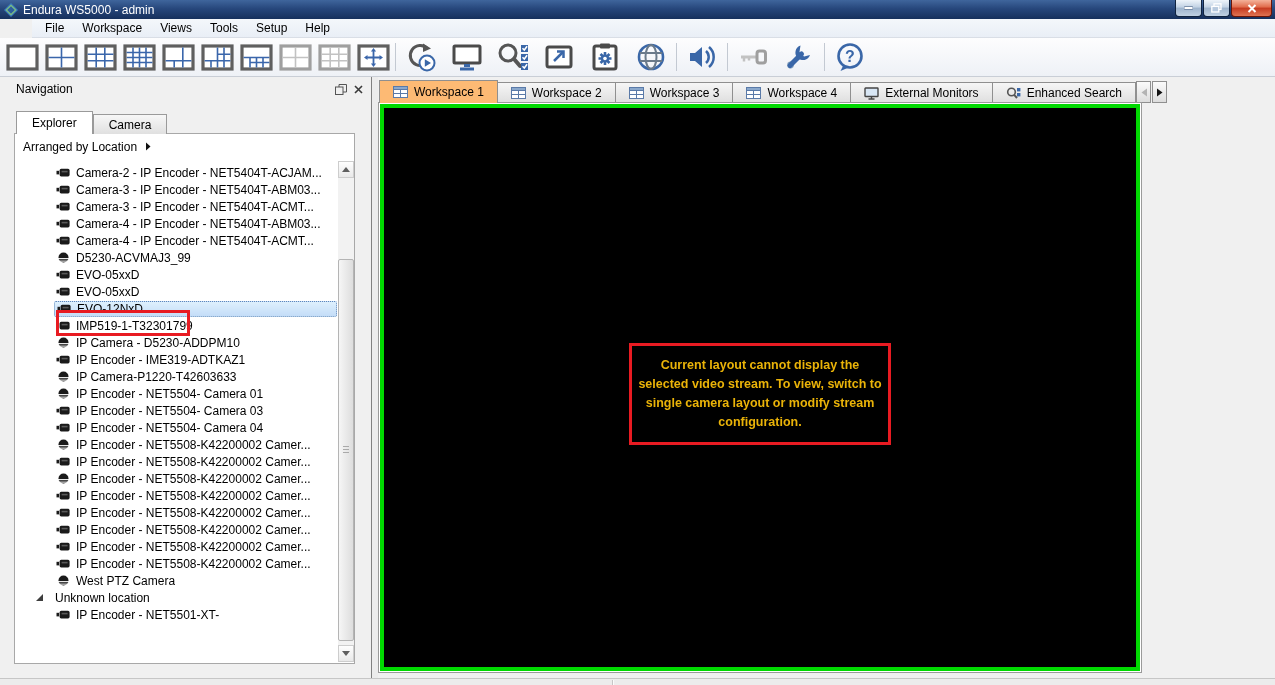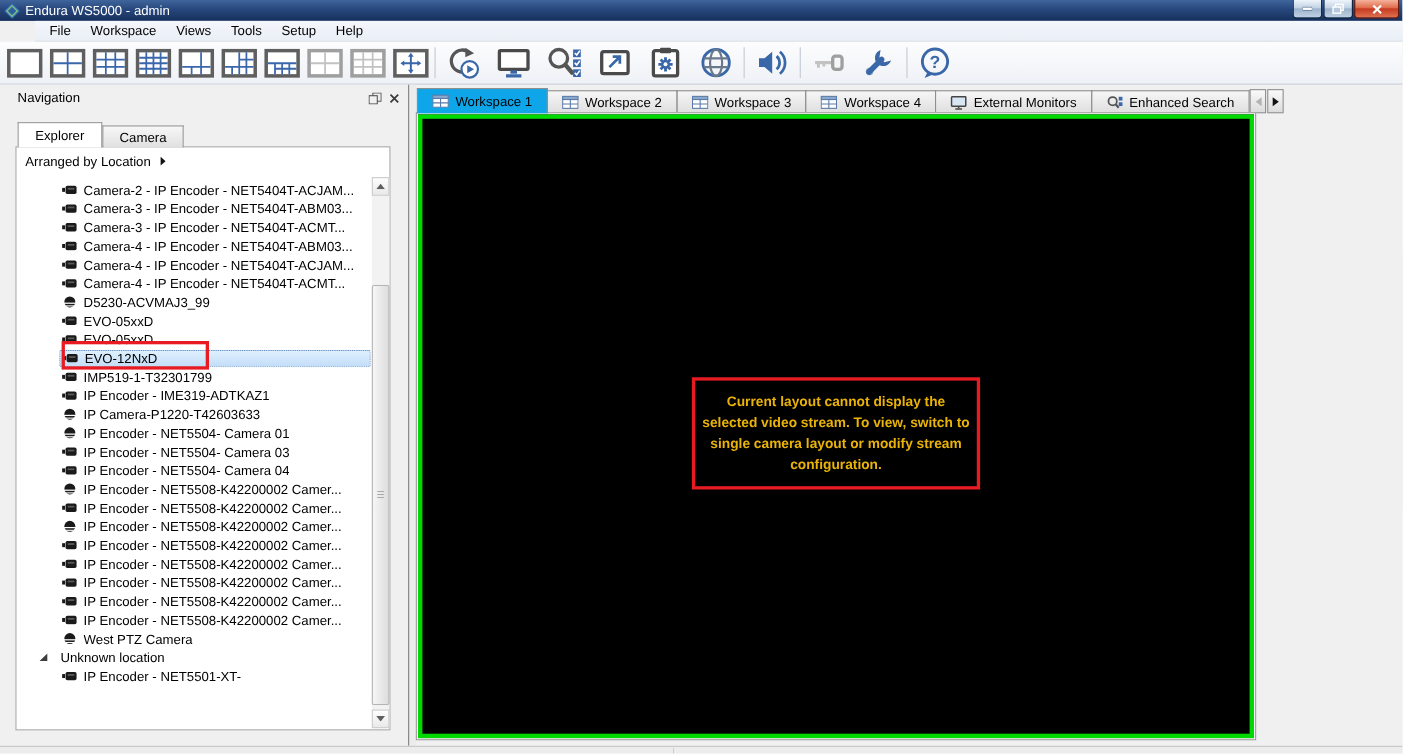--- a/index.html
+++ b/index.html
@@ -64,21 +64,21 @@
   .thumb::after { content:""; position:absolute; left:4px; right:4px; top:50%; margin-top:-4px; height:7px;
     background:repeating-linear-gradient(#a9a9a9 0 1px, transparent 1px 3px); }
   .splitter { position:absolute; left:371px; top:77px; width:7px; height:601px;
     background:#ececec; border-left:1px solid #808080; }
   
   .ws-tab-strip { position:absolute; left:379px; top:80px; height:23px; display:flex; align-items:flex-end; }
   .ws-tabs { display:flex; align-items:flex-end; }
   .ws-tab { height:21px; padding:0 13px; display:flex; align-items:center; gap:6px;
     background:linear-gradient(#f6f6f6,#dedede); border:1px solid #8f8f8f; border-bottom:none;
     margin-right:-1px; position:relative; }
-  .ws-tab.active { height:23px; background:#0ea5e9; z-index:3; }
+  .ws-tab.active { height:23px; background:#fdba74; z-index:3; }
   .ws-tab-icon { display:flex; }
   .tab-scroll { width:15px; height:22px; border:1px solid #8f8f8f; background:linear-gradient(#fafafa,#dcdcdc);
     display:flex; align-items:center; justify-content:center; margin-left:1px; }
   
   .video-area { position:absolute; left:378px; top:102px; width:764px; height:571px;
     background:#fff; border:1px solid #9a9a9a; }
   .video-pane { position:absolute; left:1px; top:1px; right:1px; bottom:1px;
     background:#000; border:4px solid #00d900; }
   .stream-msg { position:absolute; left:50%; top:235px; transform:translateX(-50%);
     width:262px; border:3px solid #e81b22; padding:10px 2px;
@@ -378,32 +378,20 @@
           </div>
           <div class="tree-row">
             <span class="hl">
               <span class="tree-icon">
                 <svg width="14" height="9" viewBox="0 0 14 9">
                   <rect x="0.5" y="2.8" width="2.6" height="3.6" fill="#1a1a1a"></rect>
                   <rect x="3.6" y="0.8" width="10" height="7.6" rx="1.6" fill="#1a1a1a"></rect>
                   <rect x="5.6" y="2.8" width="6" height="1.6" fill="#5a5a5a"></rect>
                 </svg>
               </span>
-              <span class="tree-label">Camera-4 - IP Encoder - NET5404T-ACJAM...</span>
-            </span>
-          </div>
-          <div class="tree-row">
-            <span class="hl">
-              <span class="tree-icon">
-                <svg width="14" height="9" viewBox="0 0 14 9">
-                  <rect x="0.5" y="2.8" width="2.6" height="3.6" fill="#1a1a1a"></rect>
-                  <rect x="3.6" y="0.8" width="10" height="7.6" rx="1.6" fill="#1a1a1a"></rect>
-                  <rect x="5.6" y="2.8" width="6" height="1.6" fill="#5a5a5a"></rect>
-                </svg>
-              </span>
               <span class="tree-label">Camera-4 - IP Encoder - NET5404T-ACMT...</span>
             </span>
           </div>
           <div class="tree-row">
             <span class="hl">
               <span class="tree-icon">
                 <svg width="11" height="11" viewBox="0 0 11 11">
                   <circle cx="5.5" cy="5.5" r="5" fill="#1a1a1a"></circle>
                   <rect x="0" y="6.1" width="11" height="1.1" fill="#fff"></rect>
                   <rect x="1.2" y="8.6" width="8.6" height="1" fill="#fff"></rect>
@@ -451,20 +439,32 @@
           <div class="tree-row">
             <span class="hl">
               <span class="tree-icon">
                 <svg width="14" height="9" viewBox="0 0 14 9">
                   <rect x="0.5" y="2.8" width="2.6" height="3.6" fill="#1a1a1a"></rect>
                   <rect x="3.6" y="0.8" width="10" height="7.6" rx="1.6" fill="#1a1a1a"></rect>
                   <rect x="5.6" y="2.8" width="6" height="1.6" fill="#5a5a5a"></rect>
                 </svg>
               </span>
               <span class="tree-label">IMP519-1-T32301799</span>
+            </span>
+          </div>
+          <div class="tree-row">
+            <span class="hl">
+              <span class="tree-icon">
+                <svg width="11" height="11" viewBox="0 0 11 11">
+                  <circle cx="5.5" cy="5.5" r="5" fill="#1a1a1a"></circle>
+                  <rect x="0" y="6.1" width="11" height="1.1" fill="#fff"></rect>
+                  <rect x="1.2" y="8.6" width="8.6" height="1" fill="#fff"></rect>
+                </svg>
+              </span>
+              <span class="tree-label">IP Camera - D5230-ADDPM10</span>
             </span>
           </div>
           <div class="tree-row">
             <span class="hl">
               <span class="tree-icon">
                 <svg width="14" height="9" viewBox="0 0 14 9">
                   <rect x="0.5" y="2.8" width="2.6" height="3.6" fill="#1a1a1a"></rect>
                   <rect x="3.6" y="0.8" width="10" height="7.6" rx="1.6" fill="#1a1a1a"></rect>
                   <rect x="5.6" y="2.8" width="6" height="1.6" fill="#5a5a5a"></rect>
                 </svg>

